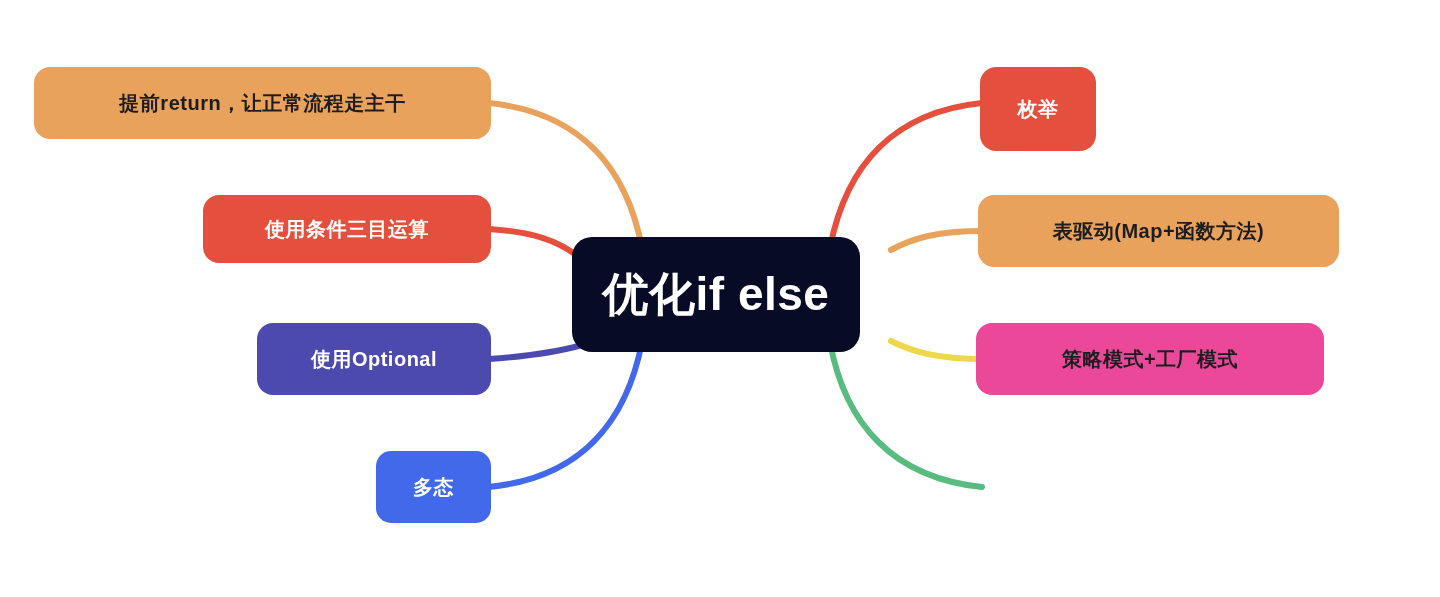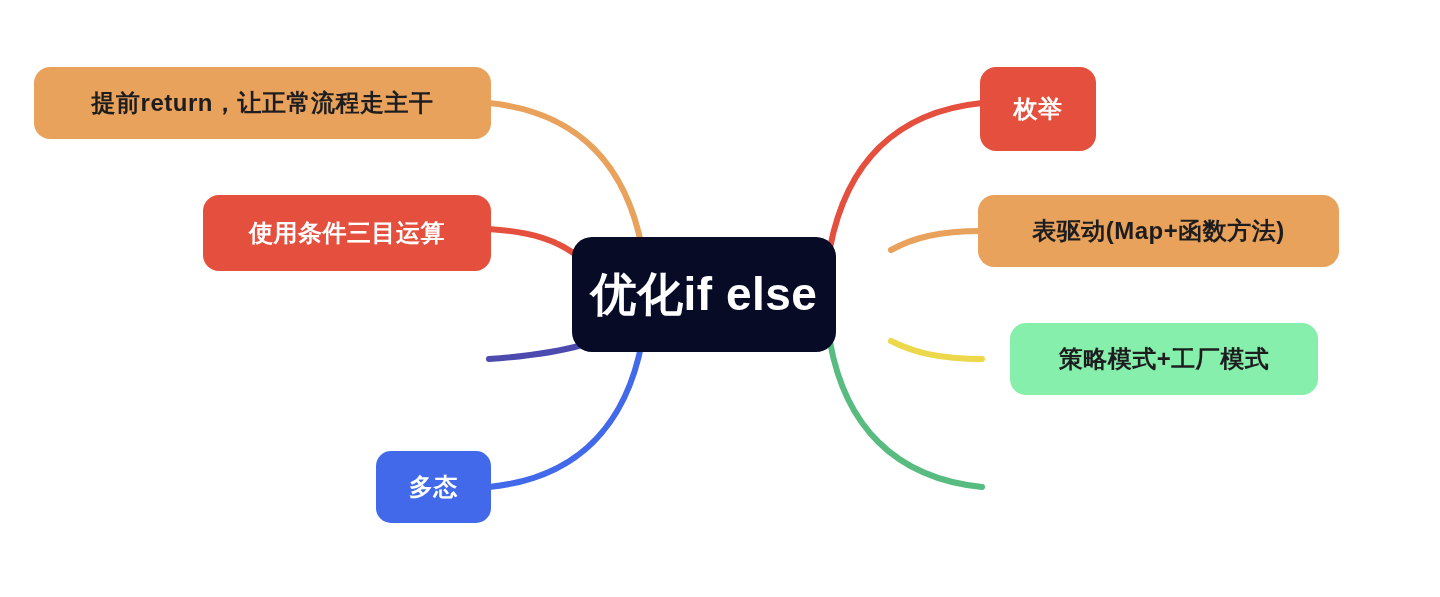--- a/index.html
+++ b/index.html
@@ -24,43 +24,43 @@
     z-index: 1;
   }
   .node {
     position: absolute;
     z-index: 2;
     display: flex;
     align-items: center;
     justify-content: center;
     border-radius: 16px;
     font-weight: bold;
-    font-size: 24px;
+    font-size: 20px;
     letter-spacing: 0.5px;
     white-space: nowrap;
     box-sizing: border-box;
     cursor: default;
   }
   .node-root {
-    left: 572px; top: 237px; width: 264px; height: 115px;
+    left: 572px; top: 237px; width: 288px; height: 115px;
     background: #070B26;
     color: #ffffff;
     font-size: 46px;
     border-radius: 20px;
     z-index: 3;
   }
   
   .node-l1 { left: 34px;  top: 67px;  width: 457px; height: 72px; background: #E9A25B; color: #1D1D1F; }
-  .node-l2 { left: 203px; top: 195px; width: 288px; height: 76px; background: #E5503E; color: #FFFFFF; }
+  .node-l2 { left: 203px; top: 195px; width: 288px; height: 68px; background: #E5503E; color: #FFFFFF; }
   .node-l3 { left: 257px; top: 323px; width: 234px; height: 72px; background: #4C4AAF; color: #FFFFFF; }
   .node-l4 { left: 376px; top: 451px; width: 115px; height: 72px; background: #4169E9; color: #FFFFFF; border-radius: 15px; }
   
   .node-r1 { left: 980px; top: 67px;  width: 116px; height: 84px; background: #E5503E; color: #FFFFFF; }
   .node-r2 { left: 978px; top: 195px; width: 361px; height: 72px; background: #E9A25B; color: #1D1D1F; align-items: center; }
-  .node-r3 { left: 1010px; top: 323px; width: 308px; height: 72px; background: #86efac; color: #1D1D1F; }
+  .node-r3 { left: 976px; top: 323px; width: 348px; height: 72px; background: #ec4899; color: #1D1D1F; }
   .node-r4 { left: 980px; top: 451px; width: 173px; height: 72px; background: #58BB7F; color: #1D1D1F; }
 </style>
 </head>
 <body>
 
 <div class="canvas">
 
   <svg class="edges" viewBox="0 0 1440 597" aria-hidden="true">
 
     <path d="M 489 103 C 578 112 626 165 642 248" fill="none" stroke="#E9A25B" stroke-width="6" stroke-linecap="round"></path>
@@ -77,20 +77,23 @@
   <div class="node node-root">
     <span>优化if else</span>
   </div>
 
   <div class="node node-l1">
     <span>提前return，让正常流程走主干</span>
   </div>
   <div class="node node-l2">
     <span>使用条件三目运算</span>
   </div>
+  <div class="node node-l3">
+    <span>使用Optional</span>
+  </div>
   <div class="node node-l4">
     <span>多态</span>
   </div>
 
   <div class="node node-r1">
     <span>枚举</span>
   </div>
   <div class="node node-r2">
     <span>表驱动(Map+函数方法)</span>
   </div>

